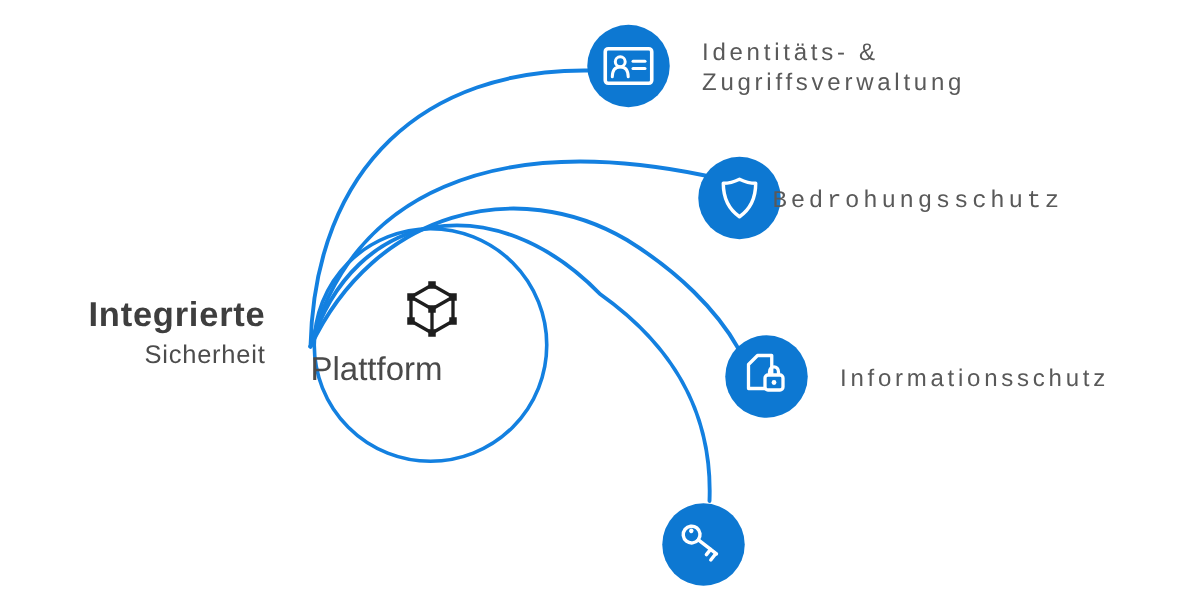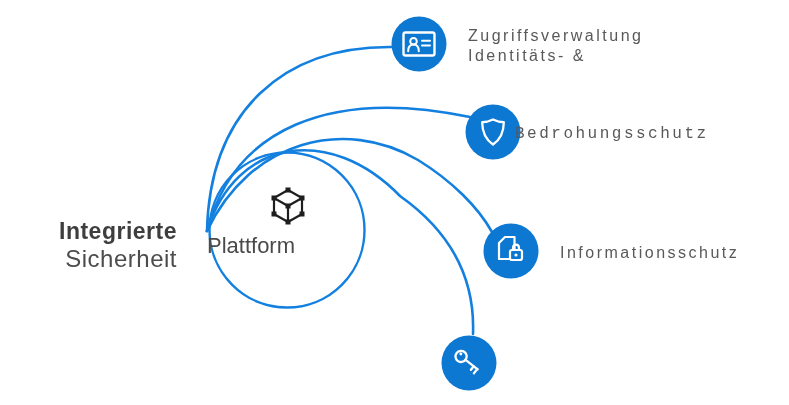--- a/index.html
+++ b/index.html
@@ -9,23 +9,23 @@
   }
   .stage svg{position:absolute;left:0;top:0;}
   .center-circle{fill:#ffffff;stroke:var(--curve-blue,#1380E0);stroke-width:2.4;}
   .curve{fill:none;stroke:var(--curve-blue,#1380E0);stroke-width:2.6;stroke-linecap:round;}
   .node{fill:var(--accent-blue,#0D78D2);}
   .ic{fill:none;stroke:#ffffff;stroke-linecap:round;stroke-linejoin:round;}
   .ic-fill{fill:#ffffff;stroke:none;}
   .lock-body{fill:var(--accent-blue,#0D78D2);stroke:#ffffff;}
   .cube-edge{fill:none;stroke:var(--cube-dark,#1E1E1E);stroke-width:2.2;stroke-linejoin:round;}
   .cube-node{fill:var(--cube-dark,#1E1E1E);}
-  .title{position:absolute;left:0;top:196px;width:177px;text-align:right;line-height:27px;margin-top:22px;}
+  .title{position:absolute;left:0;top:196px;width:177px;text-align:right;line-height:27px;}
   .title .t1{font-size:23px;font-weight:bold;color:var(--title-dark,#3E3E3E);letter-spacing:.5px;}
-  .title .t2{font-size:24px;color:var(--title-gray,#4C4C4C);letter-spacing:.5px;text-align:right;}
+  .title .t2{font-size:17px;color:var(--title-gray,#4C4C4C);letter-spacing:.5px;text-align:right;}
   .platform-label{
     position:absolute;left:207px;top:233px;width:160px;text-align:left;
     font-size:22px;color:var(--platform-text,#4A4A4A);
   }
   .branch-label{
     position:absolute;font-size:16px;letter-spacing:2.5px;line-height:20px;
     color:var(--label-gray,#595959);white-space:nowrap;
   }
   .bl-1{left:468px;top:26px;}
   .bl-2{left:515px;top:124px;font-family:Liberation Mono, monospace;}
@@ -99,19 +99,19 @@
   </svg>
 
   <div class="title">
     <div class="t1">Integrierte</div>
     <div class="t2">Sicherheit</div>
   </div>
 
   <div class="platform-label">Plattform</div>
 
   <div class="branch-label bl-1">
+    <div>Identitäts- &amp;</div>
     <div>Zugriffsverwaltung</div>
-    <div>Identitäts- &amp;</div>
   </div>
   <div class="branch-label bl-2">Bedrohungsschutz</div>
   <div class="branch-label bl-3">Informationsschutz</div>
 
 </div>
 
 </body></html>

